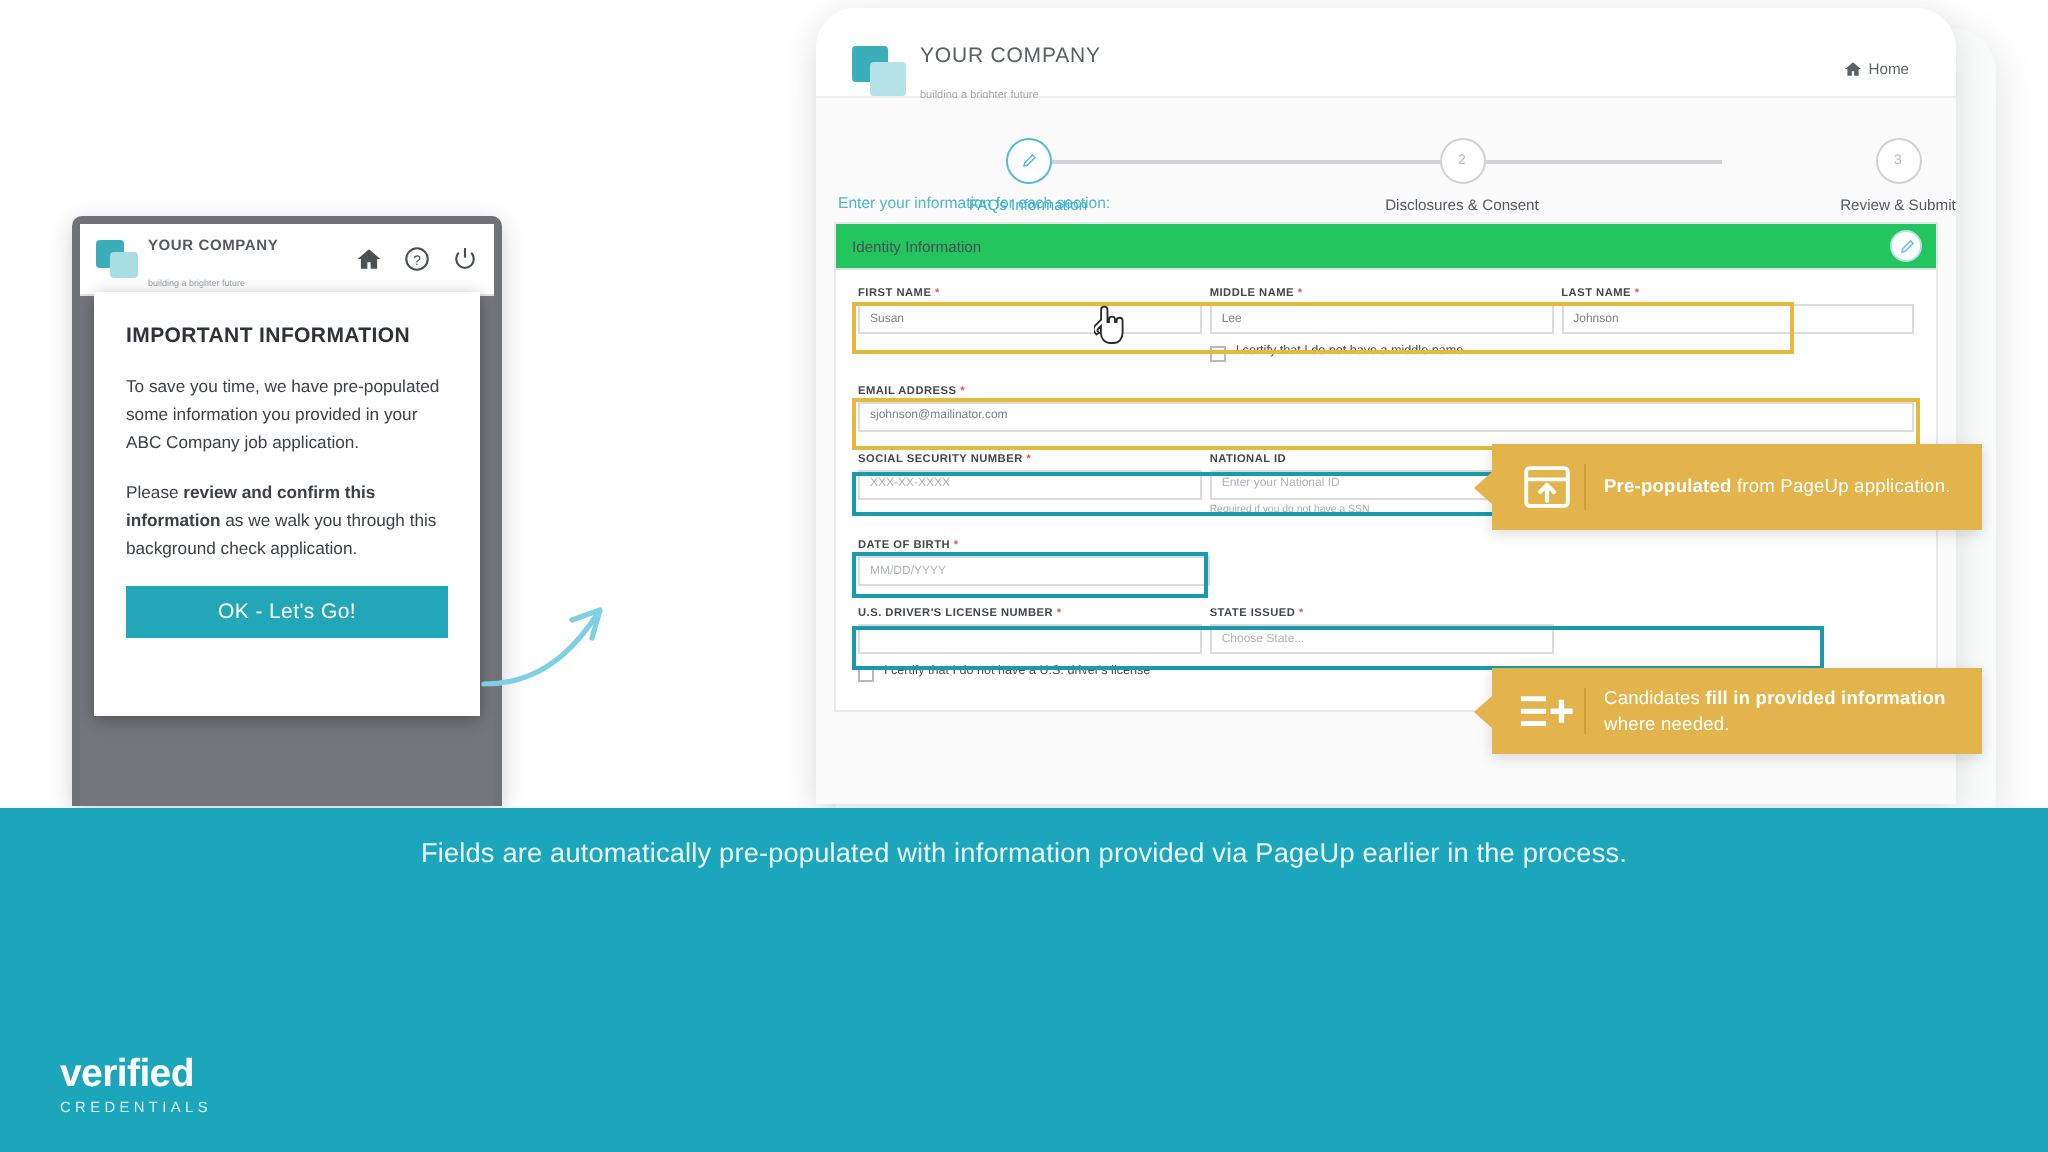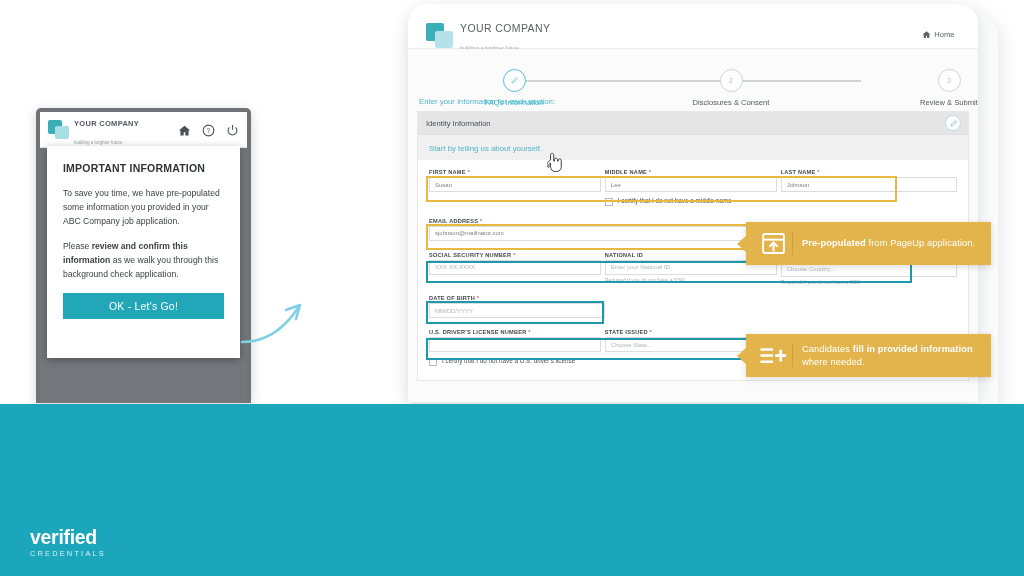--- a/index.html
+++ b/index.html
@@ -108,21 +108,21 @@
   }
   .step.active .circ { border-color:#4fbfd4; }
   .step .lbl { font-size:7.6px; color:#55595e; margin-top:6px; white-space:nowrap; }
   .step.active .lbl { color:#3ab4cf; }
   #step1 { left:46px; } #step2 { left:263px; } #step3 { left:481px; }
 
   #enter-info-note { font-size:7.8px; color:#4fb6cb; padding:0 0 5px 11px; }
 
   #panel { margin:0 9px; background:#fff; border:1px solid #e8e8e8; }
   #panel-hdr {
-    height:23px; background:#e5e5e5; border-bottom:1px solid #e0e0e0;
+    height:23px; background:#22c55e; border-bottom:1px solid #e0e0e0;
     display:flex; align-items:center; padding:0 8px; position:relative;
   }
   #panel-hdr .ptitle { font-size:7.6px; color:#4a4e52; }
   #panel-hdr .pencil {
     position:absolute; right:7px; top:3px; width:16px; height:16px; border-radius:50%;
     border:1px solid #b7dfe8; background:#fff; display:flex; align-items:center; justify-content:center;
   }
   #panel-sub { font-size:7.8px; color:#4fb6cb; padding:9px 0 7px 11px; background:#f0f0f0; position:relative; }
   #form { background:#fff; padding:5px 11px 14px 11px; }
 
@@ -322,21 +322,20 @@
       <div id="panel">
         <div id="panel-hdr">
           <span class="ptitle">Identity Information</span>
           <span class="pencil">
             <svg viewBox="0 0 16 16" width="9" height="9">
                 <path d="M11.2 2.6l2.2 2.2-7 7-2.9.7.7-2.9z" fill="none" stroke="#6cc6d8" stroke-width="1.4"></path>
               </svg>
           </span>
         </div>
 
-        <div id="panel-sub">Start by telling us about yourself.</div>
 
         <div id="form">
 
           <div class="frow" style="padding-top:4px;">
             <div class="fcol" style="width:33.3%;padding-right:4px;">
               <div class="flbl"><span>FIRST NAME</span> <span class="req">*</span></div>
               <div class="finput filled">Susan</div>
             </div>
             <div class="fcol" style="width:33.3%;padding-right:4px;">
               <div class="flbl"><span>MIDDLE NAME</span> <span class="req">*</span></div>
@@ -430,19 +429,20 @@
       <svg viewBox="0 0 30 22" width="29" height="22">
         <path d="M1.5 4.2h13M1.5 10.6h13M1.5 17h13" stroke="#fff" stroke-width="2.6" stroke-linecap="butt"></path>
         <path d="M22.5 4.6v12M16.8 10.6h11.4" stroke="#fff" stroke-width="2.8" stroke-linecap="butt"></path>
       </svg>
     </span>
     <span class="cdiv"></span>
     <span class="ctxt"><span>Candidates </span><b>fill in provided information</b><span> where needed.</span></span>
   </div>
 
   <div id="banner">
+    <h2>Fields are automatically pre-populated with information provided via PageUp earlier in the process.</h2>
     <div id="vc">
       <div class="v1">verified</div>
       <div class="v2">CREDENTIALS</div>
     </div>
   </div>
 
 </div>
 
 </body></html>

